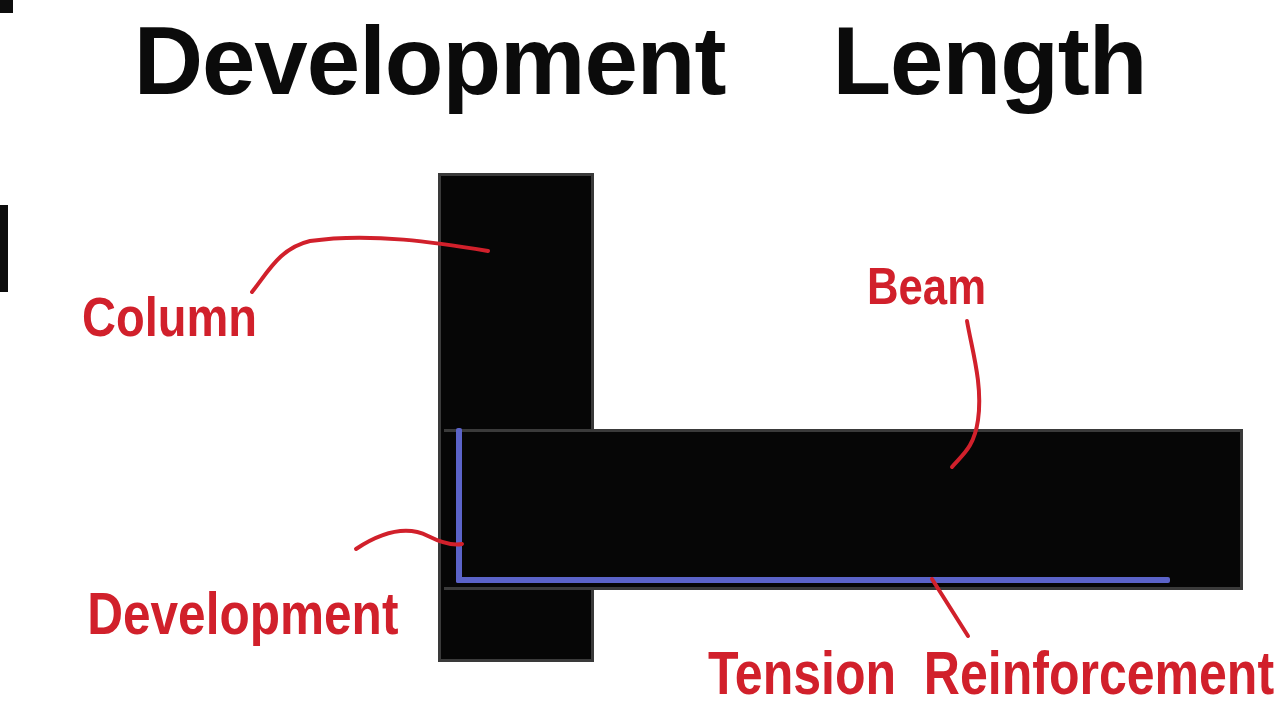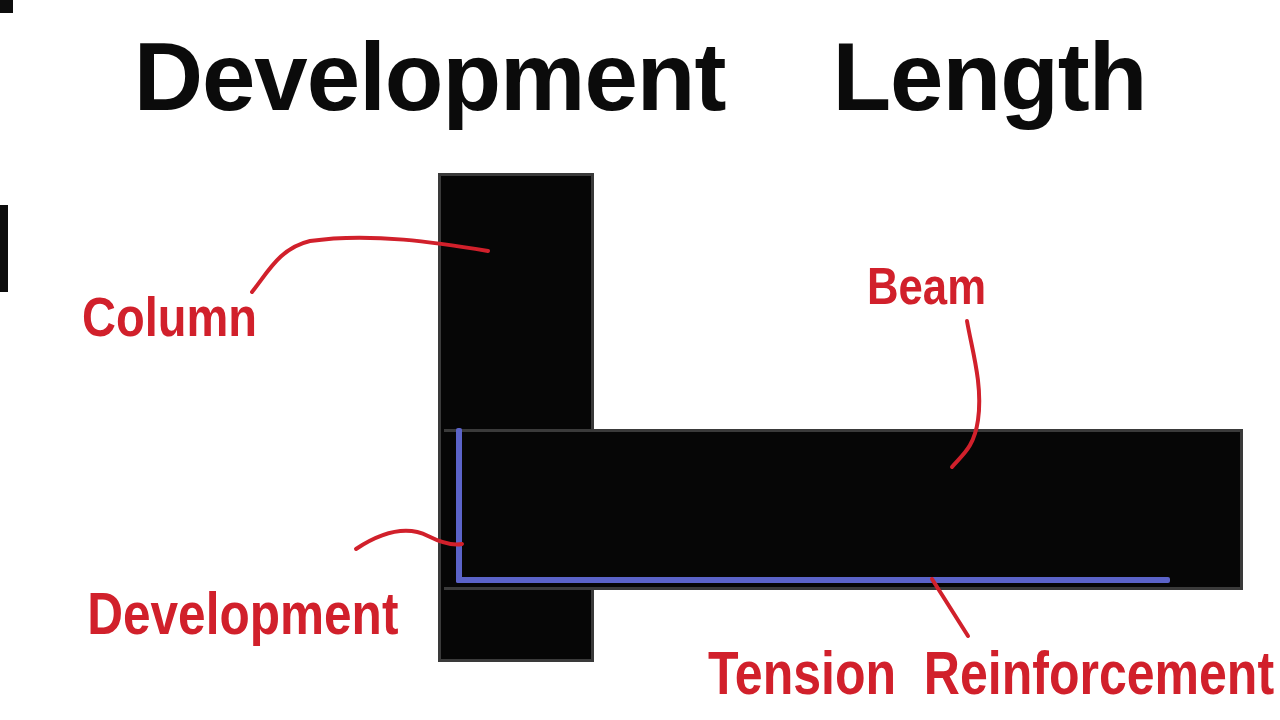--- a/index.html
+++ b/index.html
@@ -13,21 +13,21 @@
   }
   
   .artifact { position: absolute; background: #0d0d0d; }
   .artifact.corner { left: 0; top: 0; width: 13px; height: 13px; }
   .artifact.edge { left: 0; top: 205px; width: 8px; height: 87px; }
 
   
   .title {
     position: absolute;
     top: 6px; left: 0; right: 0;
-    margin: 16px;
+    margin: 0;
     text-align: center;
     font-size: 96px;
     font-weight: bold;
     letter-spacing: -1px;
     word-spacing: 10px;
     white-space: pre;
     color: var(--title-black, #0b0b0b);
   }
 
   

